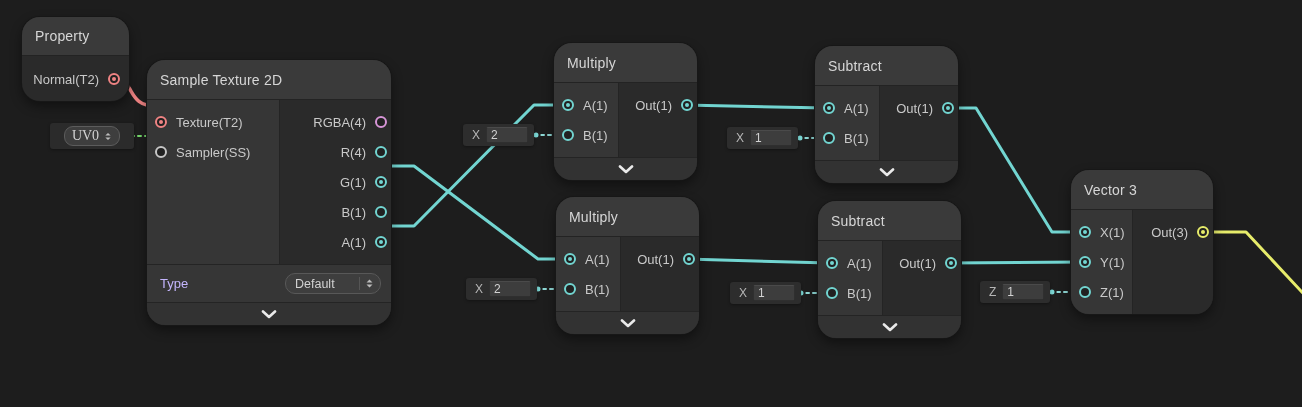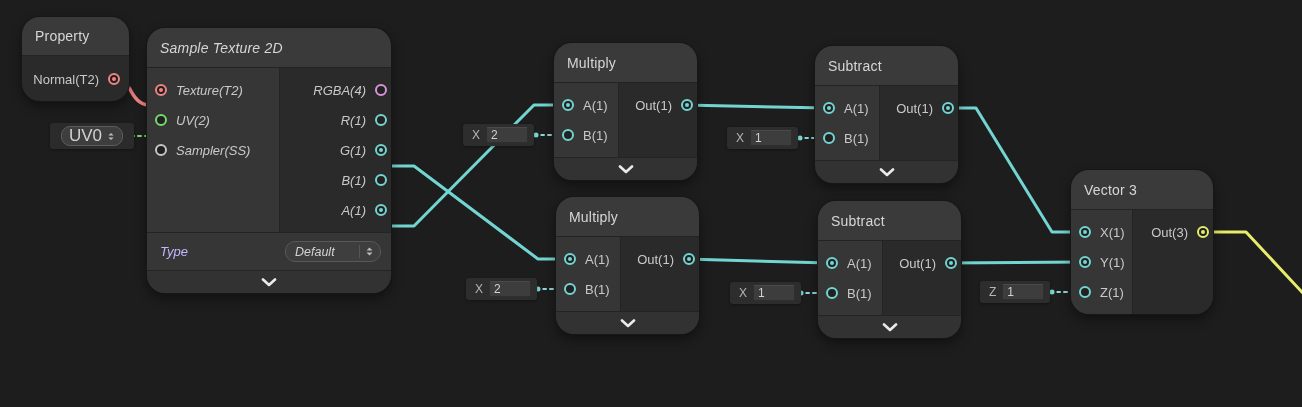--- a/index.html
+++ b/index.html
@@ -76,21 +76,21 @@
     font-size:12px;color:#d2d2d2;display:flex;align-items:center;padding:0 4px;box-sizing:border-box;
   }
   .uv-widget{
     position:absolute;z-index:3;width:84px;height:26px;border-radius:3px;
     background:#2b2b2b;display:flex;align-items:center;justify-content:center;
     box-shadow:0 1px 3px rgba(0,0,0,.35);
   }
   .uv-pill{
     display:flex;align-items:center;gap:5px;
     background:#3e3e3e;border:1px solid #5c5c5c;border-radius:9px;
-    height:18px;padding:0 7px;color:#d2d2d2;font-size:17px;cursor:pointer;
+    height:18px;padding:0 7px;color:#d2d2d2;font-size:14px;cursor:pointer;font-family:Liberation Serif, serif;
   }
   .prop-row{display:flex;align-items:center;justify-content:flex-end;gap:9px;height:36px;padding:5px 9px 4px 9px;}
 </style>
 </head>
 <body>
 
 <svg id="wire-layer" xmlns="http://www.w3.org/2000/svg">
     <path d="M115,80 C136,80 126,106 156,106" fill="none" stroke="#ef8383" stroke-width="3.5" stroke-linecap="round" stroke-linejoin="round"></path>
     <path d="M131,136 L155,136" fill="none" stroke="#76d96c" stroke-width="2" stroke-linecap="round" stroke-linejoin="round" stroke-dasharray="3 4"></path>
     <path d="M379,166 L414,166 L538,259 L567,259" fill="none" stroke="#72d5d1" stroke-width="3" stroke-linecap="round" stroke-linejoin="round"></path>
@@ -114,44 +114,40 @@
   </svg>
 
 <div class="node" style="left:22px;top:17px;width:107px;">
   <div class="node-title" style="height:39px">Property</div>
   <div class="prop-row">
     <span class="plabel">Normal(T2)</span>
     <span class="port filled c-red"></span>
   </div>
 </div>
 
-<div class="node" style="left:147px;top:28px;width:244px;font-style:italic;">
+<div class="node" style="left:147px;top:60px;width:244px;">
   <div class="node-title">Sample Texture 2D</div>
   <div class="node-body">
     <div class="col col-in" style="width:133px;">
       <div class="row in">
           <span class="port filled c-red"></span>
           <span class="plabel">Texture(T2)</span>
         </div>
       <div class="row in">
-          <span class="port c-green"></span>
-          <span class="plabel">UV(2)</span>
-        </div>
-      <div class="row in">
           <span class="port c-gray"></span>
           <span class="plabel">Sampler(SS)</span>
         </div>
     </div>
     <div class="col col-out">
       <div class="row out">
           <span class="plabel">RGBA(4)</span>
           <span class="port c-pink"></span>
         </div>
       <div class="row out">
-          <span class="plabel">R(1)</span>
+          <span class="plabel">R(4)</span>
           <span class="port c-cyan"></span>
         </div>
       <div class="row out">
           <span class="plabel">G(1)</span>
           <span class="port filled c-cyan"></span>
         </div>
       <div class="row out">
           <span class="plabel">B(1)</span>
           <span class="port c-cyan"></span>
         </div>

